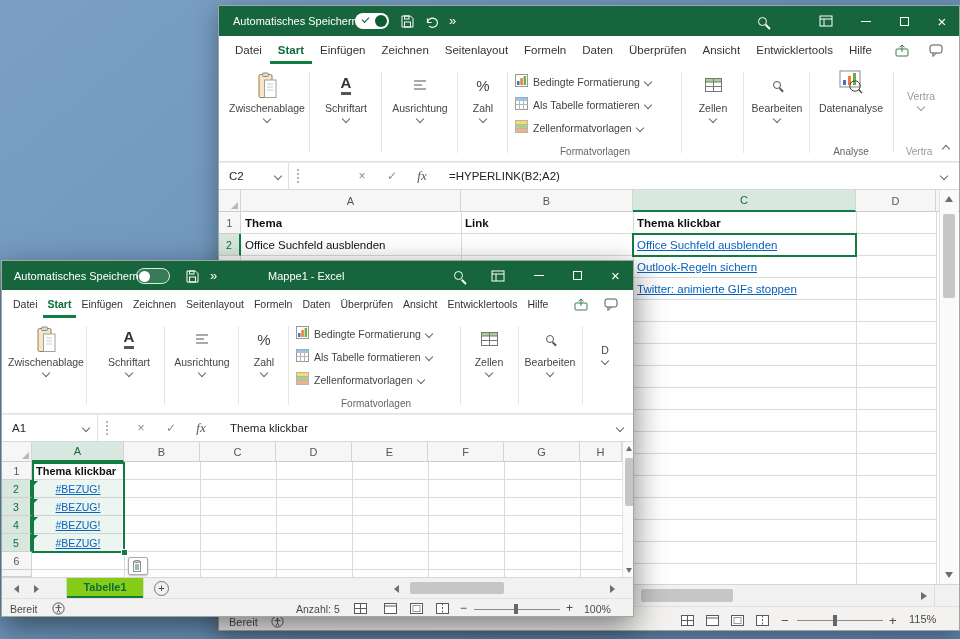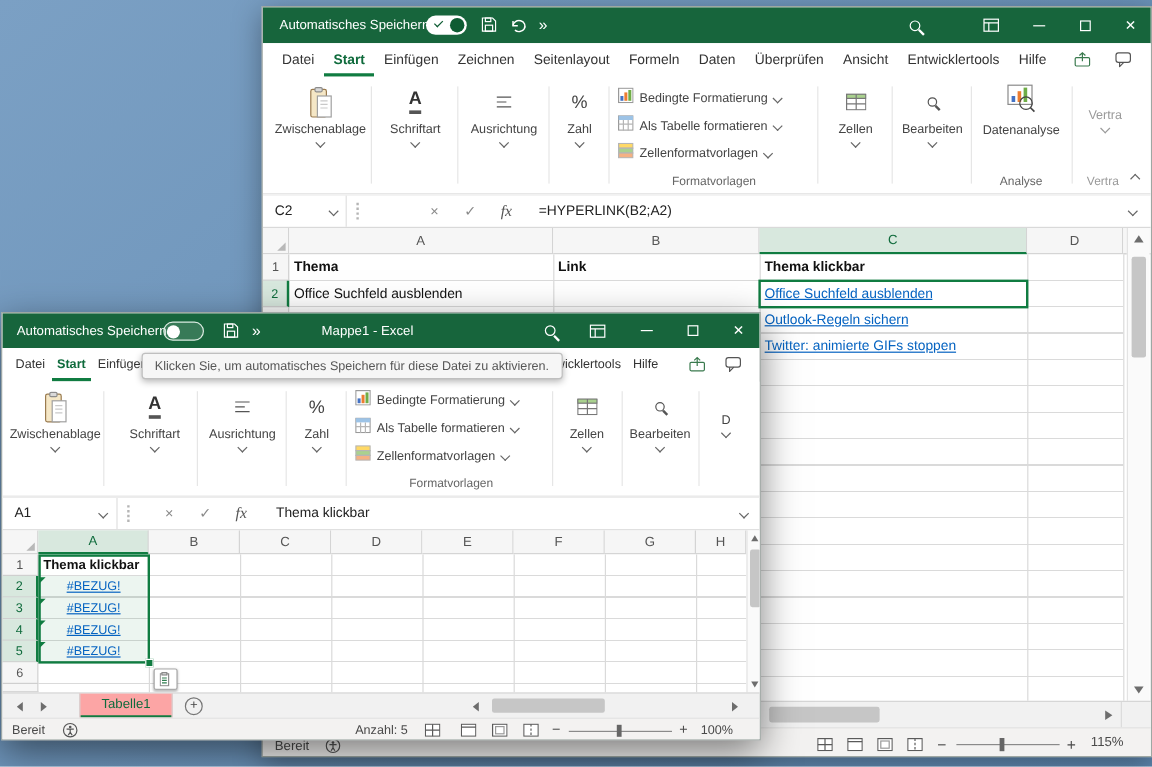--- a/index.html
+++ b/index.html
@@ -359,21 +359,20 @@
     </div>
     <span class="abs" style="left:572px;top:36px"><svg width="14" height="13" viewBox="0 0 14 13">
           <rect x="1" y="5" width="12" height="7" rx="1" fill="none" stroke="#3a7a4e"></rect>
           <path d="M7 8V1M4.5 3.3 7 1l2.5 2.3" fill="none" stroke="#3a7a4e"></path>
         </svg></span>
     <span class="abs" style="left:602px;top:36px"><svg width="14" height="13" viewBox="0 0 14 13">
           <rect x="1" y="1" width="12" height="8" rx="2" fill="none" stroke="#555"></rect>
           <path d="M4 9v3.5L7.5 9" fill="none" stroke="#555"></path>
         </svg></span>
 
-    <div class="tooltip" style="left:116px;top:33px">Klicken Sie, um automatisches Speichern für diese Datei zu aktivieren.</div>
 
     <div class="ribbon" style="left:0;top:57px;right:0;height:96px">
       <div class="rgrp" style="left:8px;width:72px">
         <span class="ricon">
             <svg width="19" height="27" viewBox="0 0 19 27">
               <rect x="1" y="2.5" width="13" height="23" rx="1.5" fill="#f5e7c6" stroke="#9a7b4f"></rect>
               <rect x="4.5" y="1" width="6" height="3.5" rx="1" fill="#d9d9d9" stroke="#8c8c8c"></rect>
               <rect x="6.5" y="8" width="11.5" height="17.5" fill="#fff" stroke="#a0a0a0"></rect>
               <path d="M9 12h6M9 15h6M9 18h6" stroke="#c9c9c9"></path>
             </svg>
@@ -532,21 +531,21 @@
 
     <div class="abs scroll" style="left:620px;top:181px;width:13px;height:135px;background:#fafafa;border-left:1px solid #e3e3e3">
       <i class="tri" style="left:3px;top:4px;border-left:3.5px solid transparent;border-right:3.5px solid transparent;border-bottom:5px solid #6d6d6d"></i>
       <i class="thumb" style="left:2px;top:16px;width:9px;height:48px"></i>
       <i class="tri" style="left:3px;bottom:4px;border-left:3.5px solid transparent;border-right:3.5px solid transparent;border-top:5px solid #6d6d6d"></i>
     </div>
 
     <div class="abs" style="left:0;top:316px;right:0;height:21px;background:#f1f1f1;border-top:1px solid #d6d6d6">
       <i class="tri" style="left:12px;top:7px;border-top:4px solid transparent;border-bottom:4px solid transparent;border-right:5px solid #6d6d6d"></i>
       <i class="tri" style="left:32px;top:7px;border-top:4px solid transparent;border-bottom:4px solid transparent;border-left:5px solid #6d6d6d"></i>
-      <div class="abs" style="left:64px;top:0;width:78px;height:20px;background:#fca5a5;border-left:1px solid #d6d6d6;border-right:1px solid #d6d6d6;box-shadow:inset 0 -2px 0 #107c41;color:#0f6b3c;font-weight:400;font-size:11px;text-align:center;line-height:19px">Tabelle1</div>
+      <div class="abs" style="left:64px;top:0;width:78px;height:20px;background:#84cc16;border-left:1px solid #d6d6d6;border-right:1px solid #d6d6d6;box-shadow:inset 0 -2px 0 #107c41;color:#0f6b3c;font-weight:700;font-size:11px;text-align:center;line-height:19px">Tabelle1</div>
       <div class="abs" style="left:152px;top:3px;width:15px;height:15px;border:1px solid #767676;border-radius:50%;color:#444;font-size:11px;line-height:13px;text-align:center">+</div>
       <i class="tri" style="left:392px;top:7px;border-top:4px solid transparent;border-bottom:4px solid transparent;border-right:5px solid #6d6d6d"></i>
       <i class="thumb" style="left:408px;top:4px;width:94px;height:12px"></i>
       <i class="tri" style="left:608px;top:7px;border-top:4px solid transparent;border-bottom:4px solid transparent;border-left:5px solid #6d6d6d"></i>
     </div>
 
     <div class="sb" style="left:0;top:337px;right:0;height:20px;font-size:10.5px">
       <span class="abs" style="left:8px;top:4px">Bereit</span>
       <span class="abs" style="left:50px;top:3px"><svg width="13" height="13" viewBox="0 0 13 13">
             <circle cx="6.5" cy="6.5" r="5.6" fill="none" stroke="#555"></circle>

